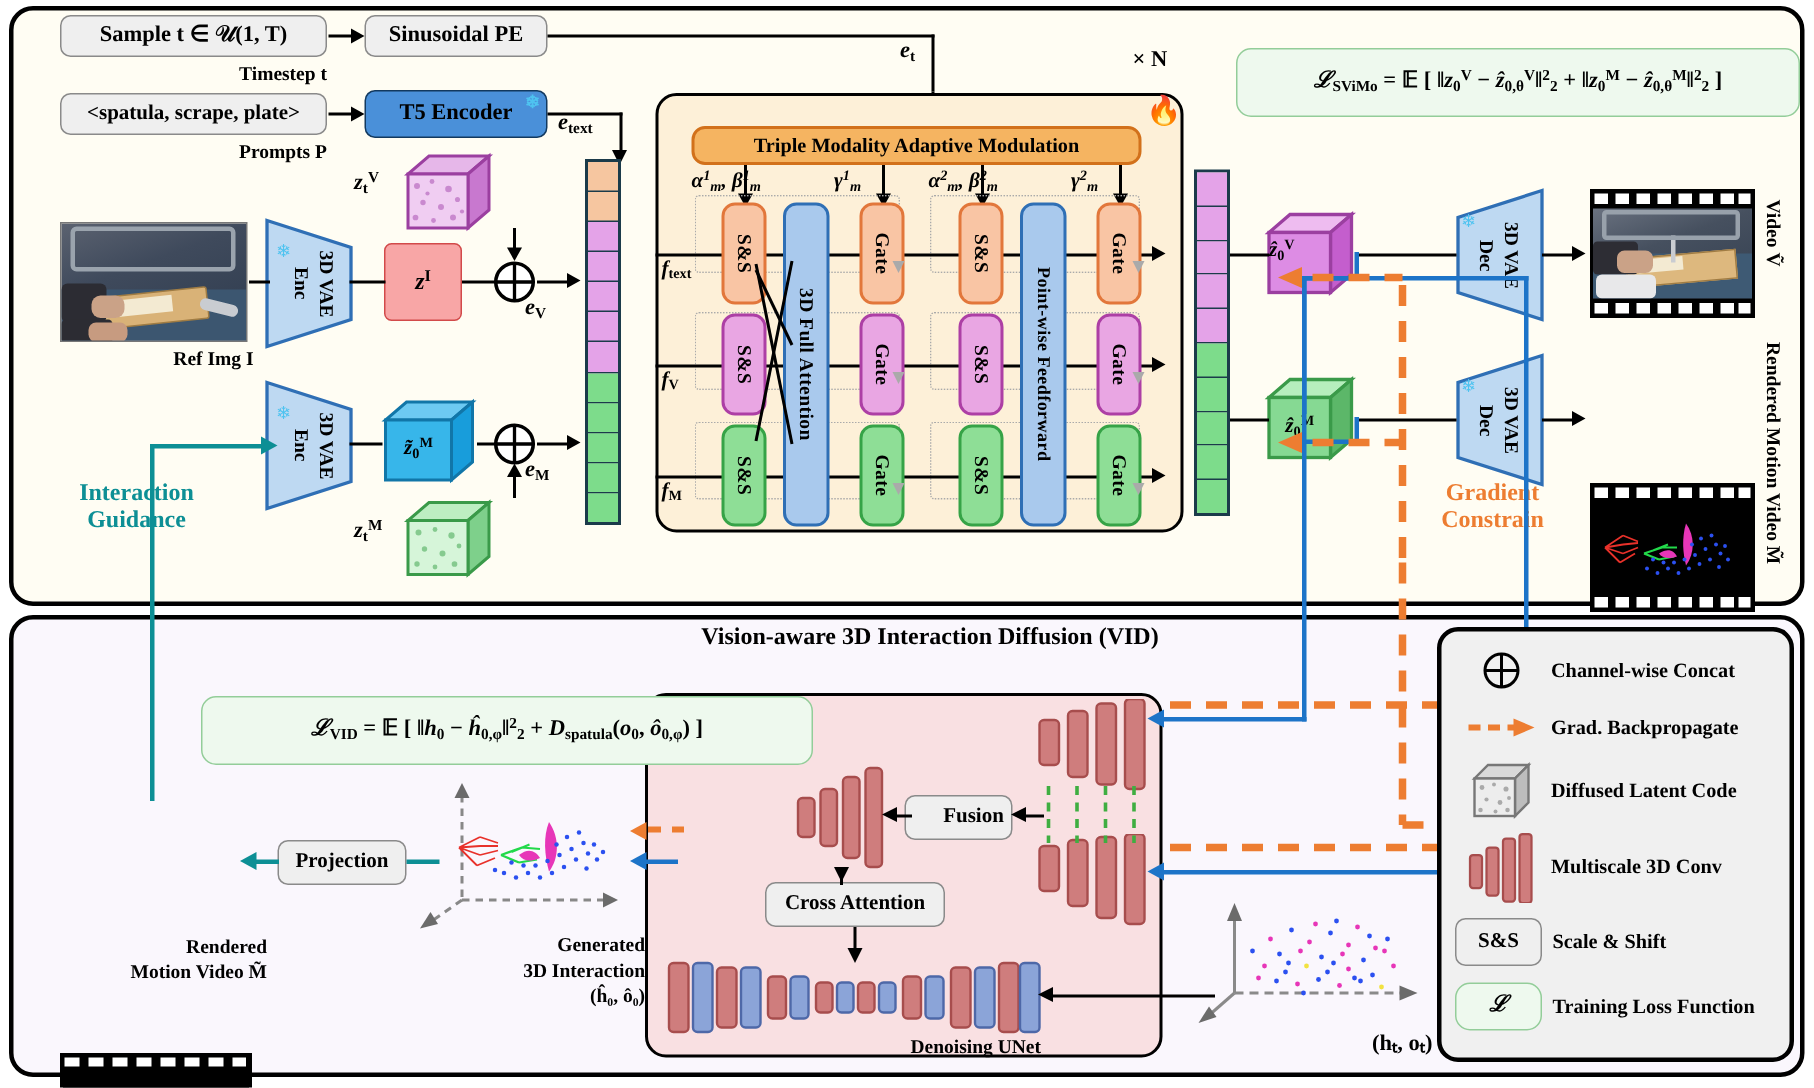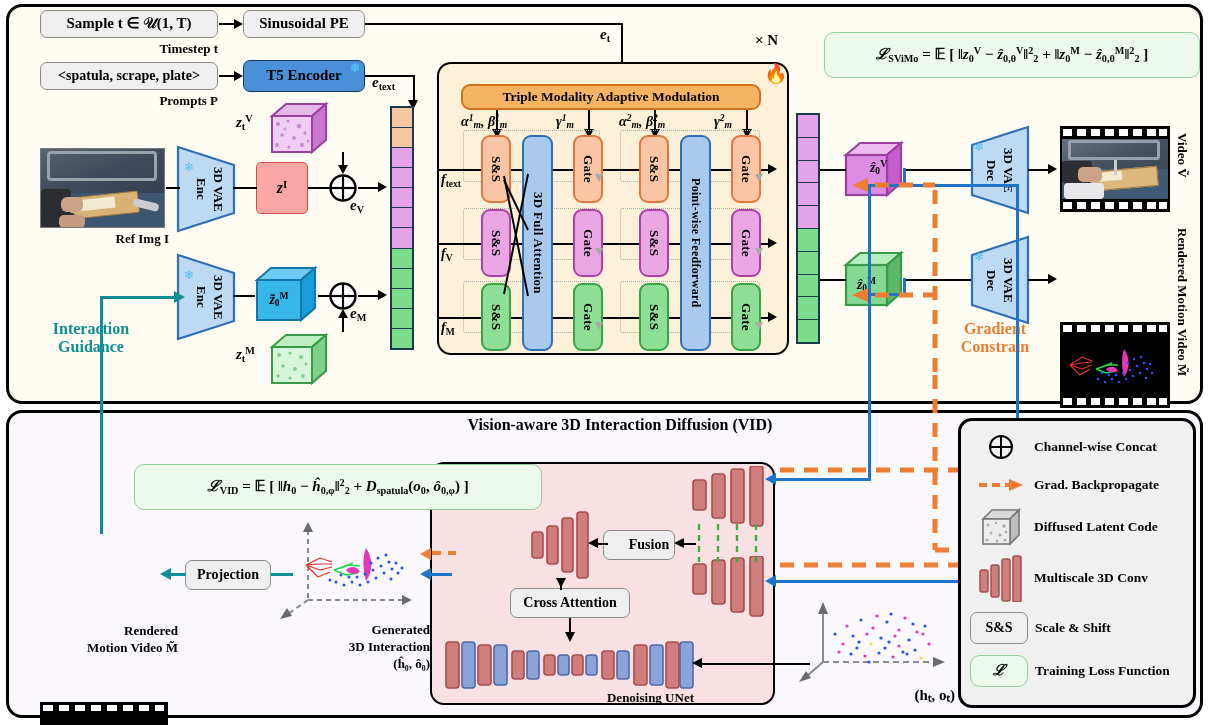--- a/index.html
+++ b/index.html
@@ -372,21 +372,21 @@
     <div style="background:#7ddc8b;"></div>
     <div style="background:#7ddc8b;"></div>
   </div>
 
   <div class="abs" style="left:843px;top:140px;width:62px;height:60px;">
     <svg style="width:62px;height:60px;">
       <polygon points="3,15 44,15 58,3 17,3" fill="#eebcf0" stroke="#9b3fa0" stroke-width="2.2"></polygon>
       <polygon points="44,15 58,3 58,43 44,55" fill="#c45ecd" stroke="#9b3fa0" stroke-width="2.2"></polygon>
       <rect x="3" y="15" width="41" height="40" fill="#dd8ce4" stroke="#9b3fa0" stroke-width="2.2"></rect>
     </svg>
-    <div class="abs" style="left:3px;top:15px;width:41px;height:25px;display:flex;align-items:center;justify-content:flex-end;font-weight:bold;font-size:14px;">
+    <div class="abs" style="left:3px;top:15px;width:41px;height:25px;display:flex;align-items:center;justify-content:flex-start;font-weight:bold;font-size:14px;">
       <span><i>ẑ</i><span class="sub">0</span><span class="sup">V</span></span>
     </div>
   </div>
   <div class="abs ln" style="left:820px;top:169px;width:26px;height:2.2px;"></div>
 
   <div class="abs" style="left:843px;top:250px;width:62px;height:60px;">
     <svg style="width:62px;height:60px;">
       <polygon points="3,15 44,15 58,3 17,3" fill="#b6eebd" stroke="#3a9a49" stroke-width="2.2"></polygon>
       <polygon points="44,15 58,3 58,43 44,55" fill="#5cb769" stroke="#3a9a49" stroke-width="2.2"></polygon>
       <rect x="3" y="15" width="41" height="40" fill="#86d993" stroke="#3a9a49" stroke-width="2.2"></rect>

